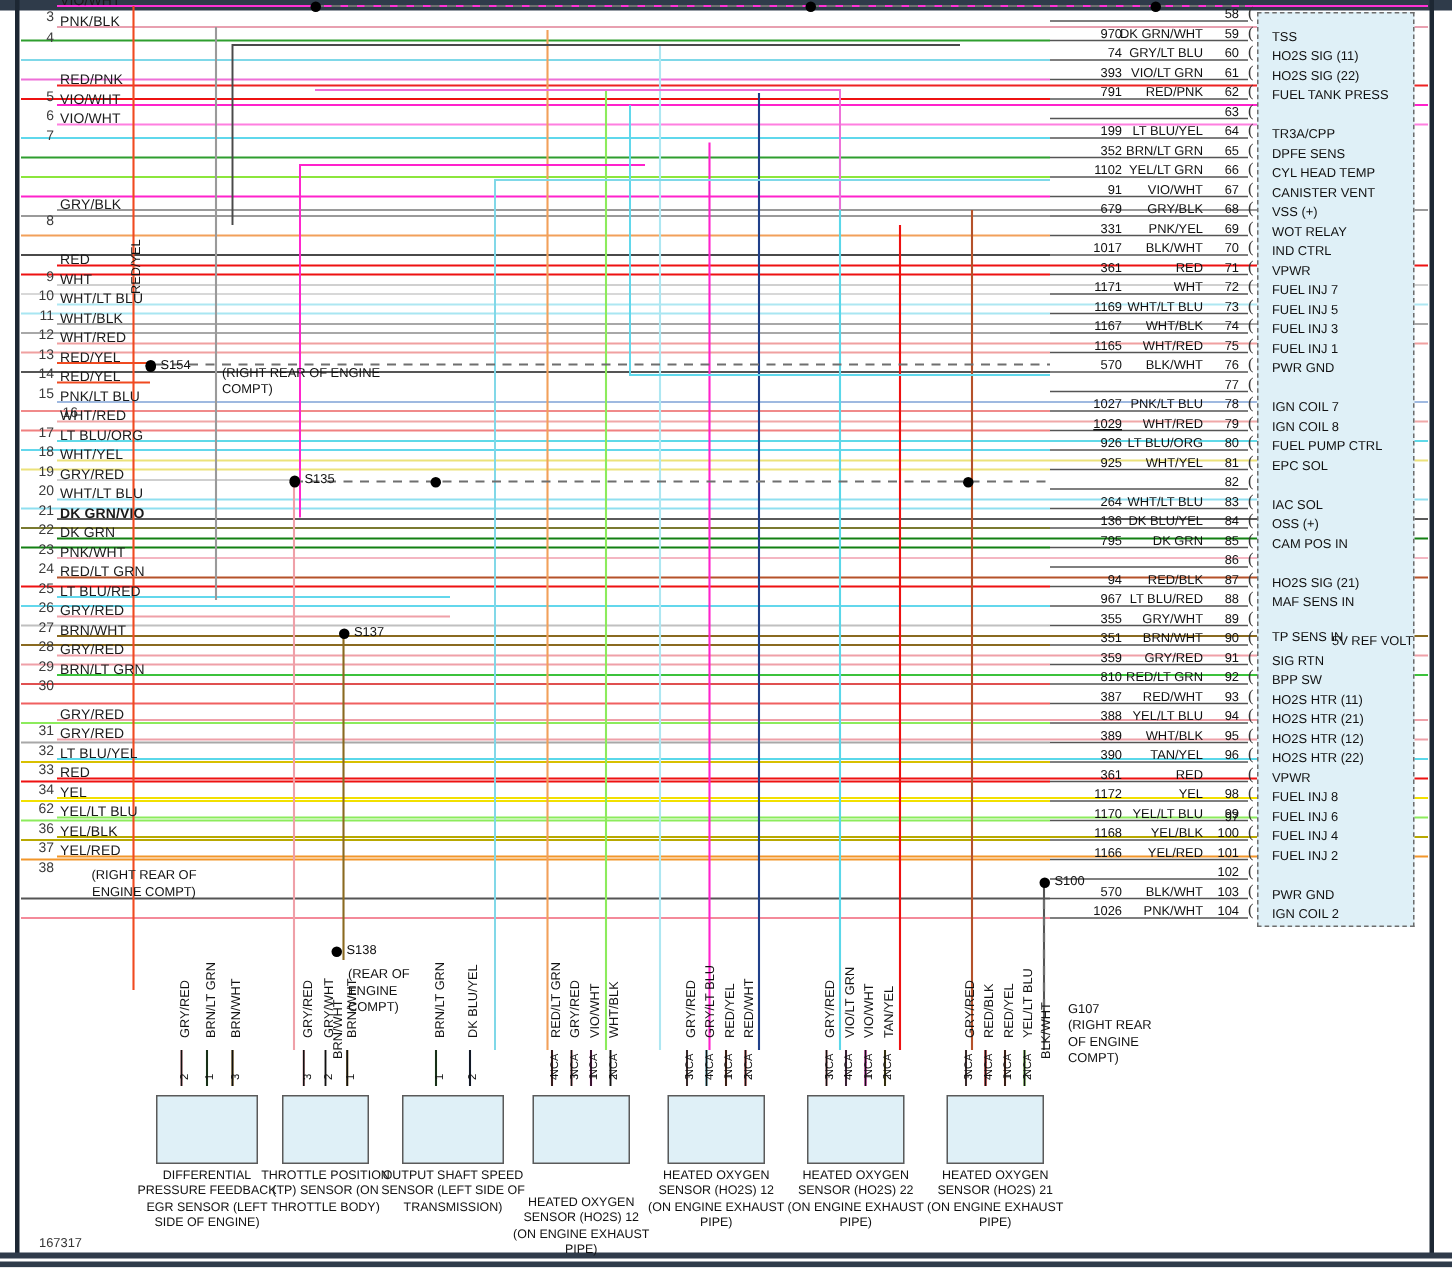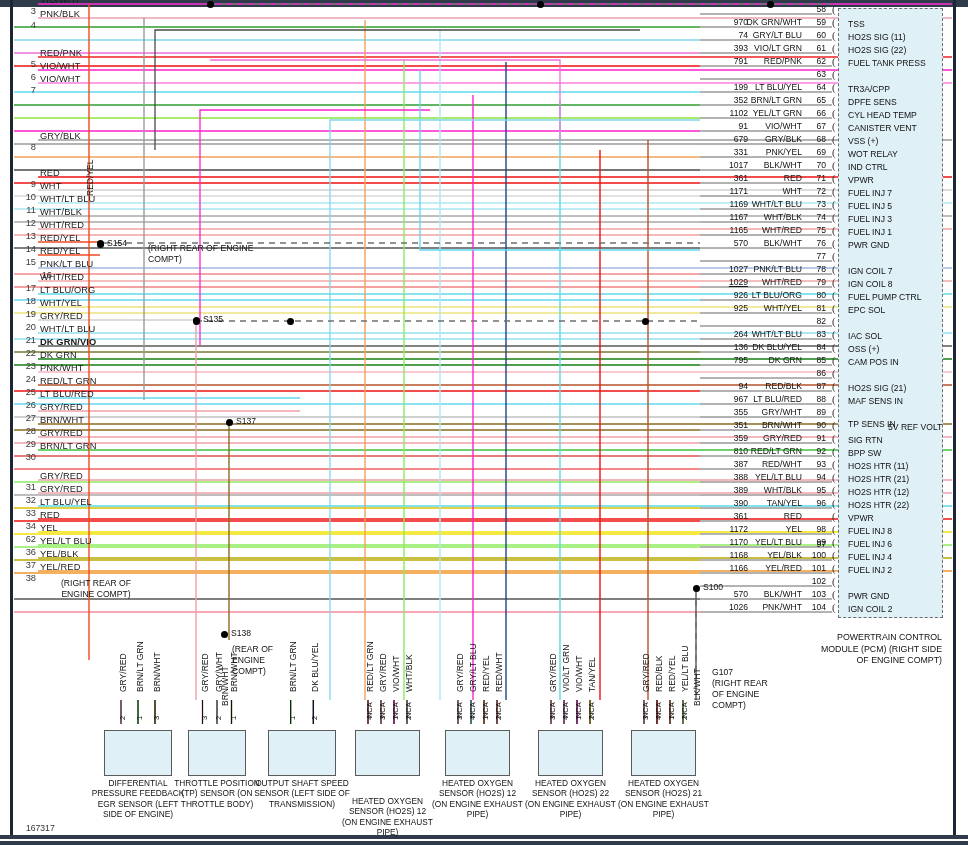--- a/index.html
+++ b/index.html
@@ -546,21 +546,20 @@
       <div class="pcm-num" style="left: 806px; top: 589px;">103</div>
       <div class="pcm-clr" style="left: 682px; top: 589px;">BLK/WHT</div>
       <div class="pcm-cir" style="left: 706px; top: 589px;">570</div>
       <div class="pcm-fn" style="top: 591px;">PWR GND</div>
       <div class="brace" style="top: 601px;">(</div>
       <div class="pcm-num" style="left: 806px; top: 602px;">104</div>
       <div class="pcm-clr" style="left: 682px; top: 602px;">PNK/WHT</div>
       <div class="pcm-cir" style="left: 706px; top: 602px;">1026</div>
       <div class="pcm-fn" style="top: 604px;">IGN COIL 2</div>
     </div>
-  <div class="pcm-caption">POWERTRAIN CONTROL MODULE (PCM) (RIGHT SIDE OF ENGINE COMPT)</div>
 
   <div id="splices">
       <div class="dot" style="left: 96.5px; top: 240.5px;"></div>
       <div class="stext" style="left: 107px; top: 238px;">S154</div>
       <div class="dot" style="left: 192.5px; top: 316.5px;"></div>
       <div class="stext" style="left: 203px; top: 314px;">S135</div>
       <div class="dot" style="left: 225.5px; top: 418.5px;"></div>
       <div class="stext" style="left: 236px; top: 416px;">S137</div>
       <div class="dot" style="left: 220.5px; top: 630.5px;"></div>
       <div class="stext" style="left: 231px; top: 628px;">S138</div>

